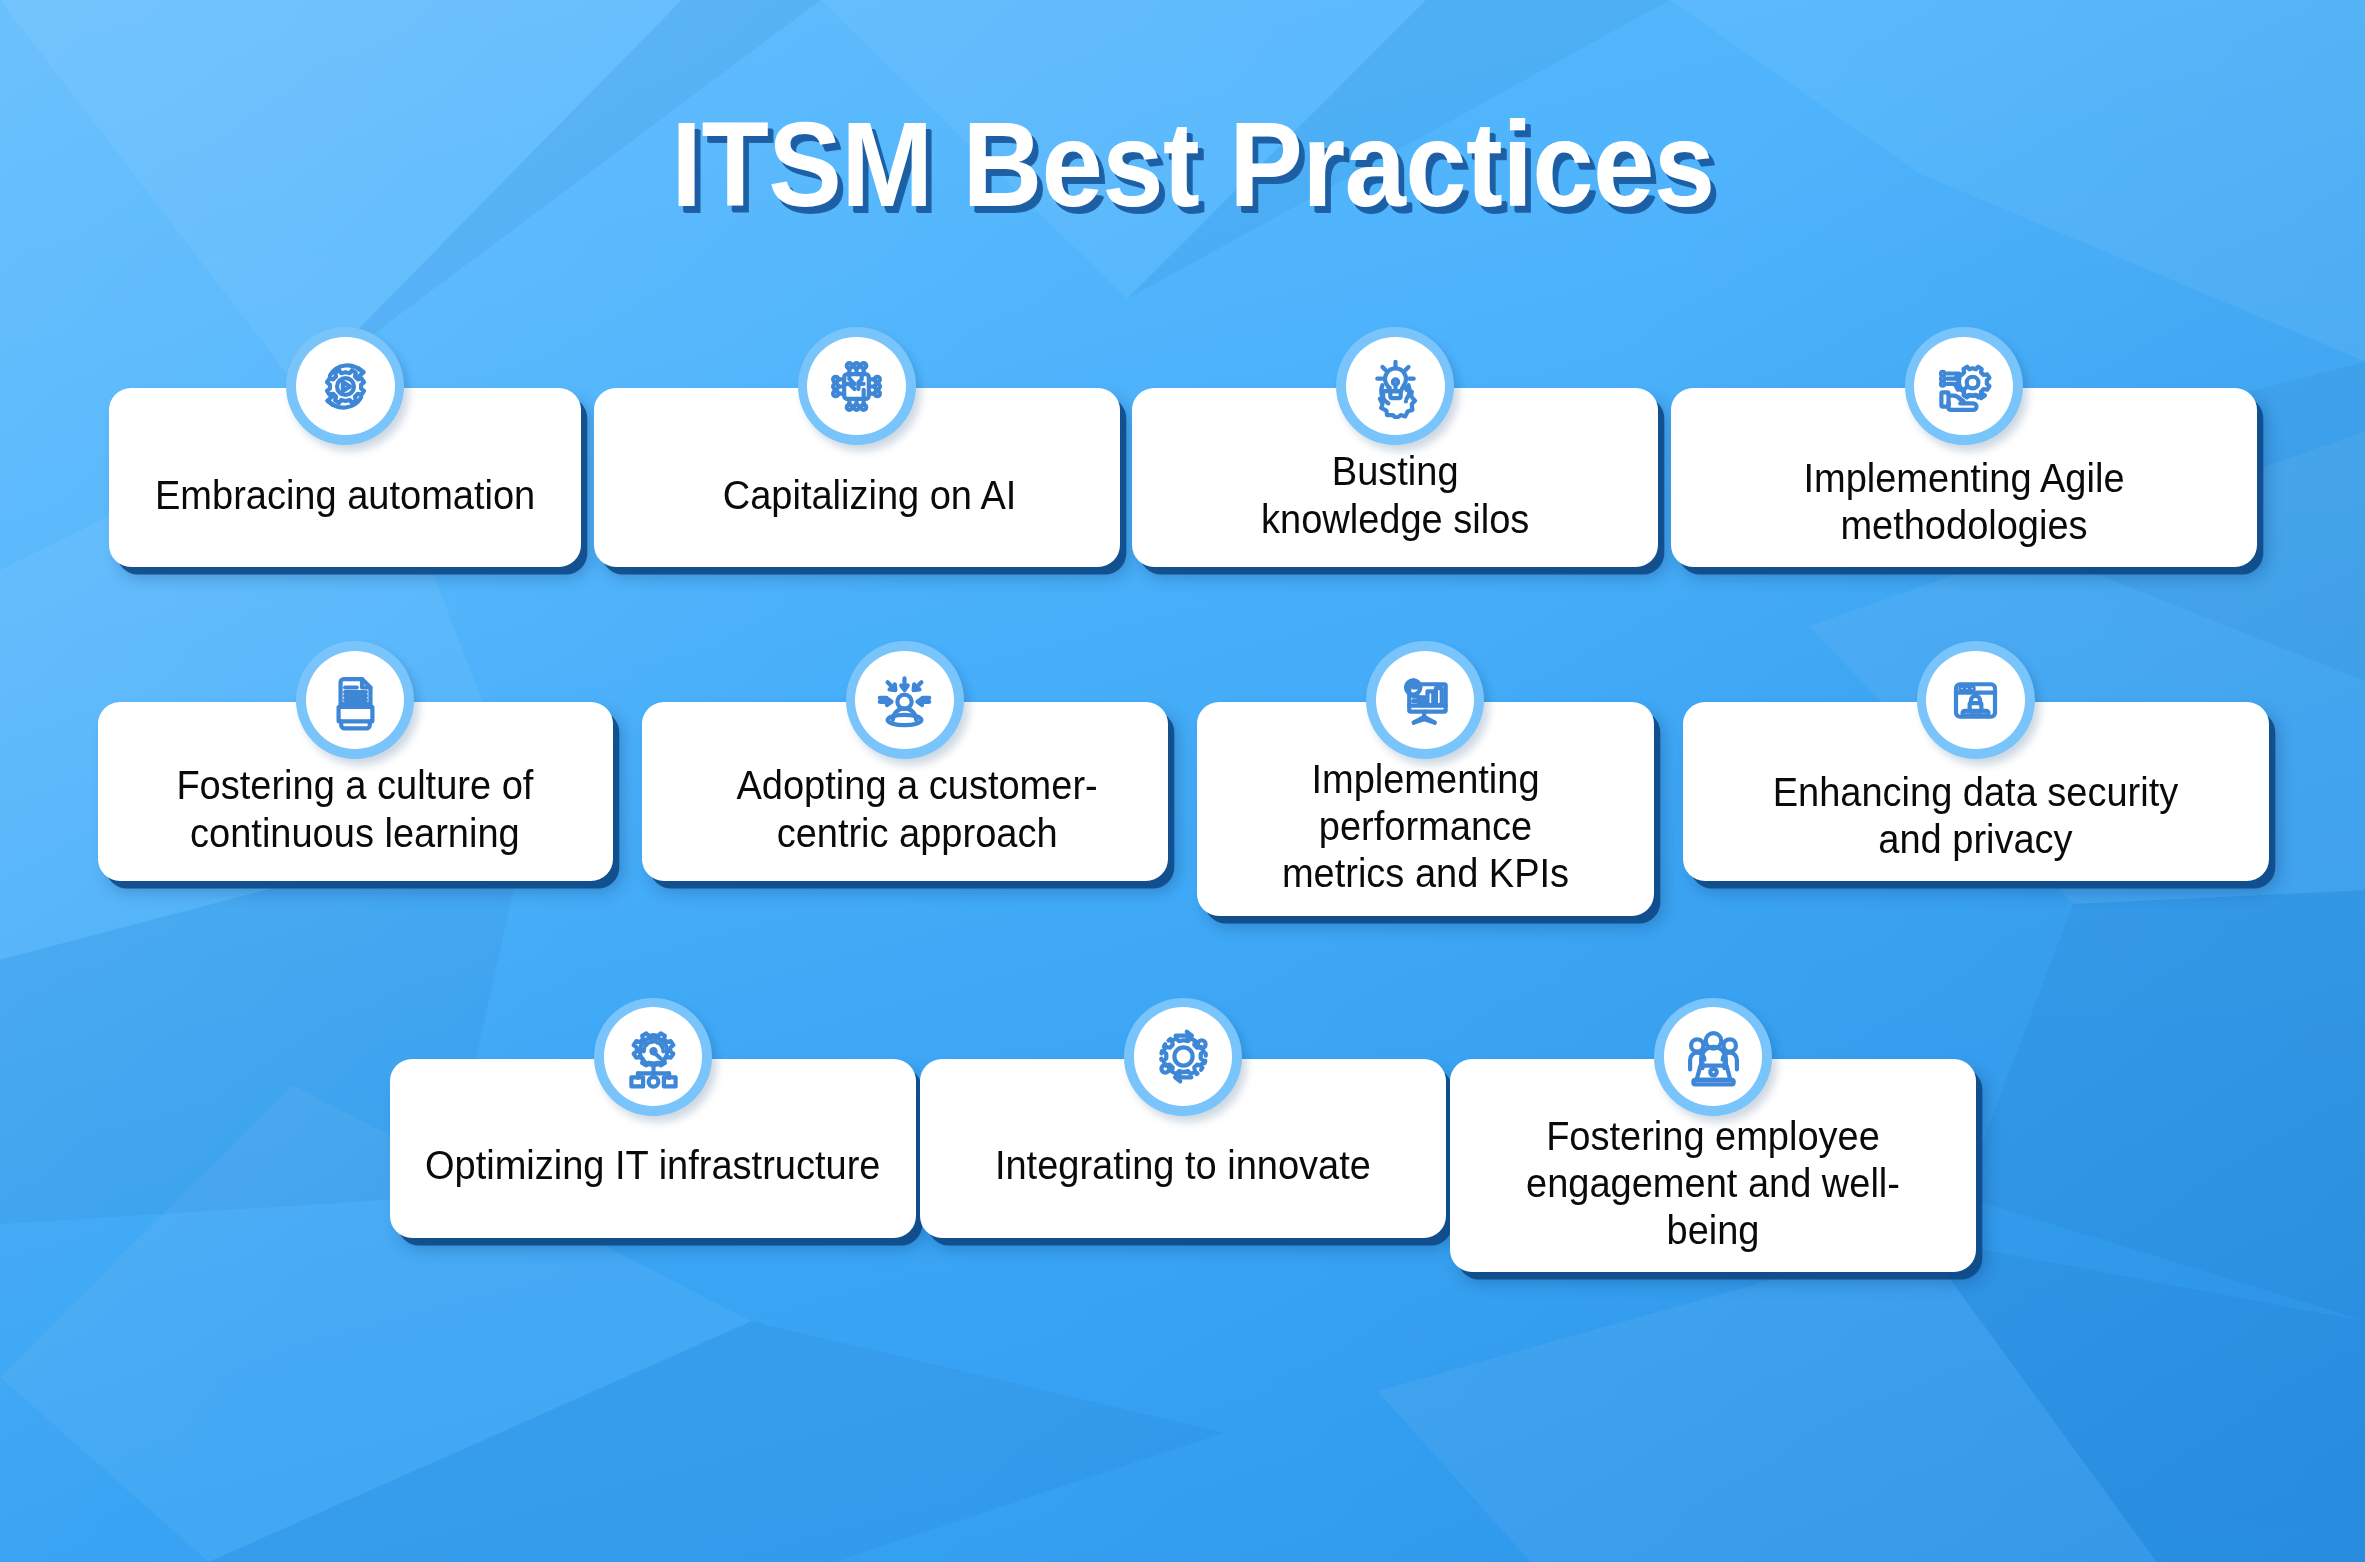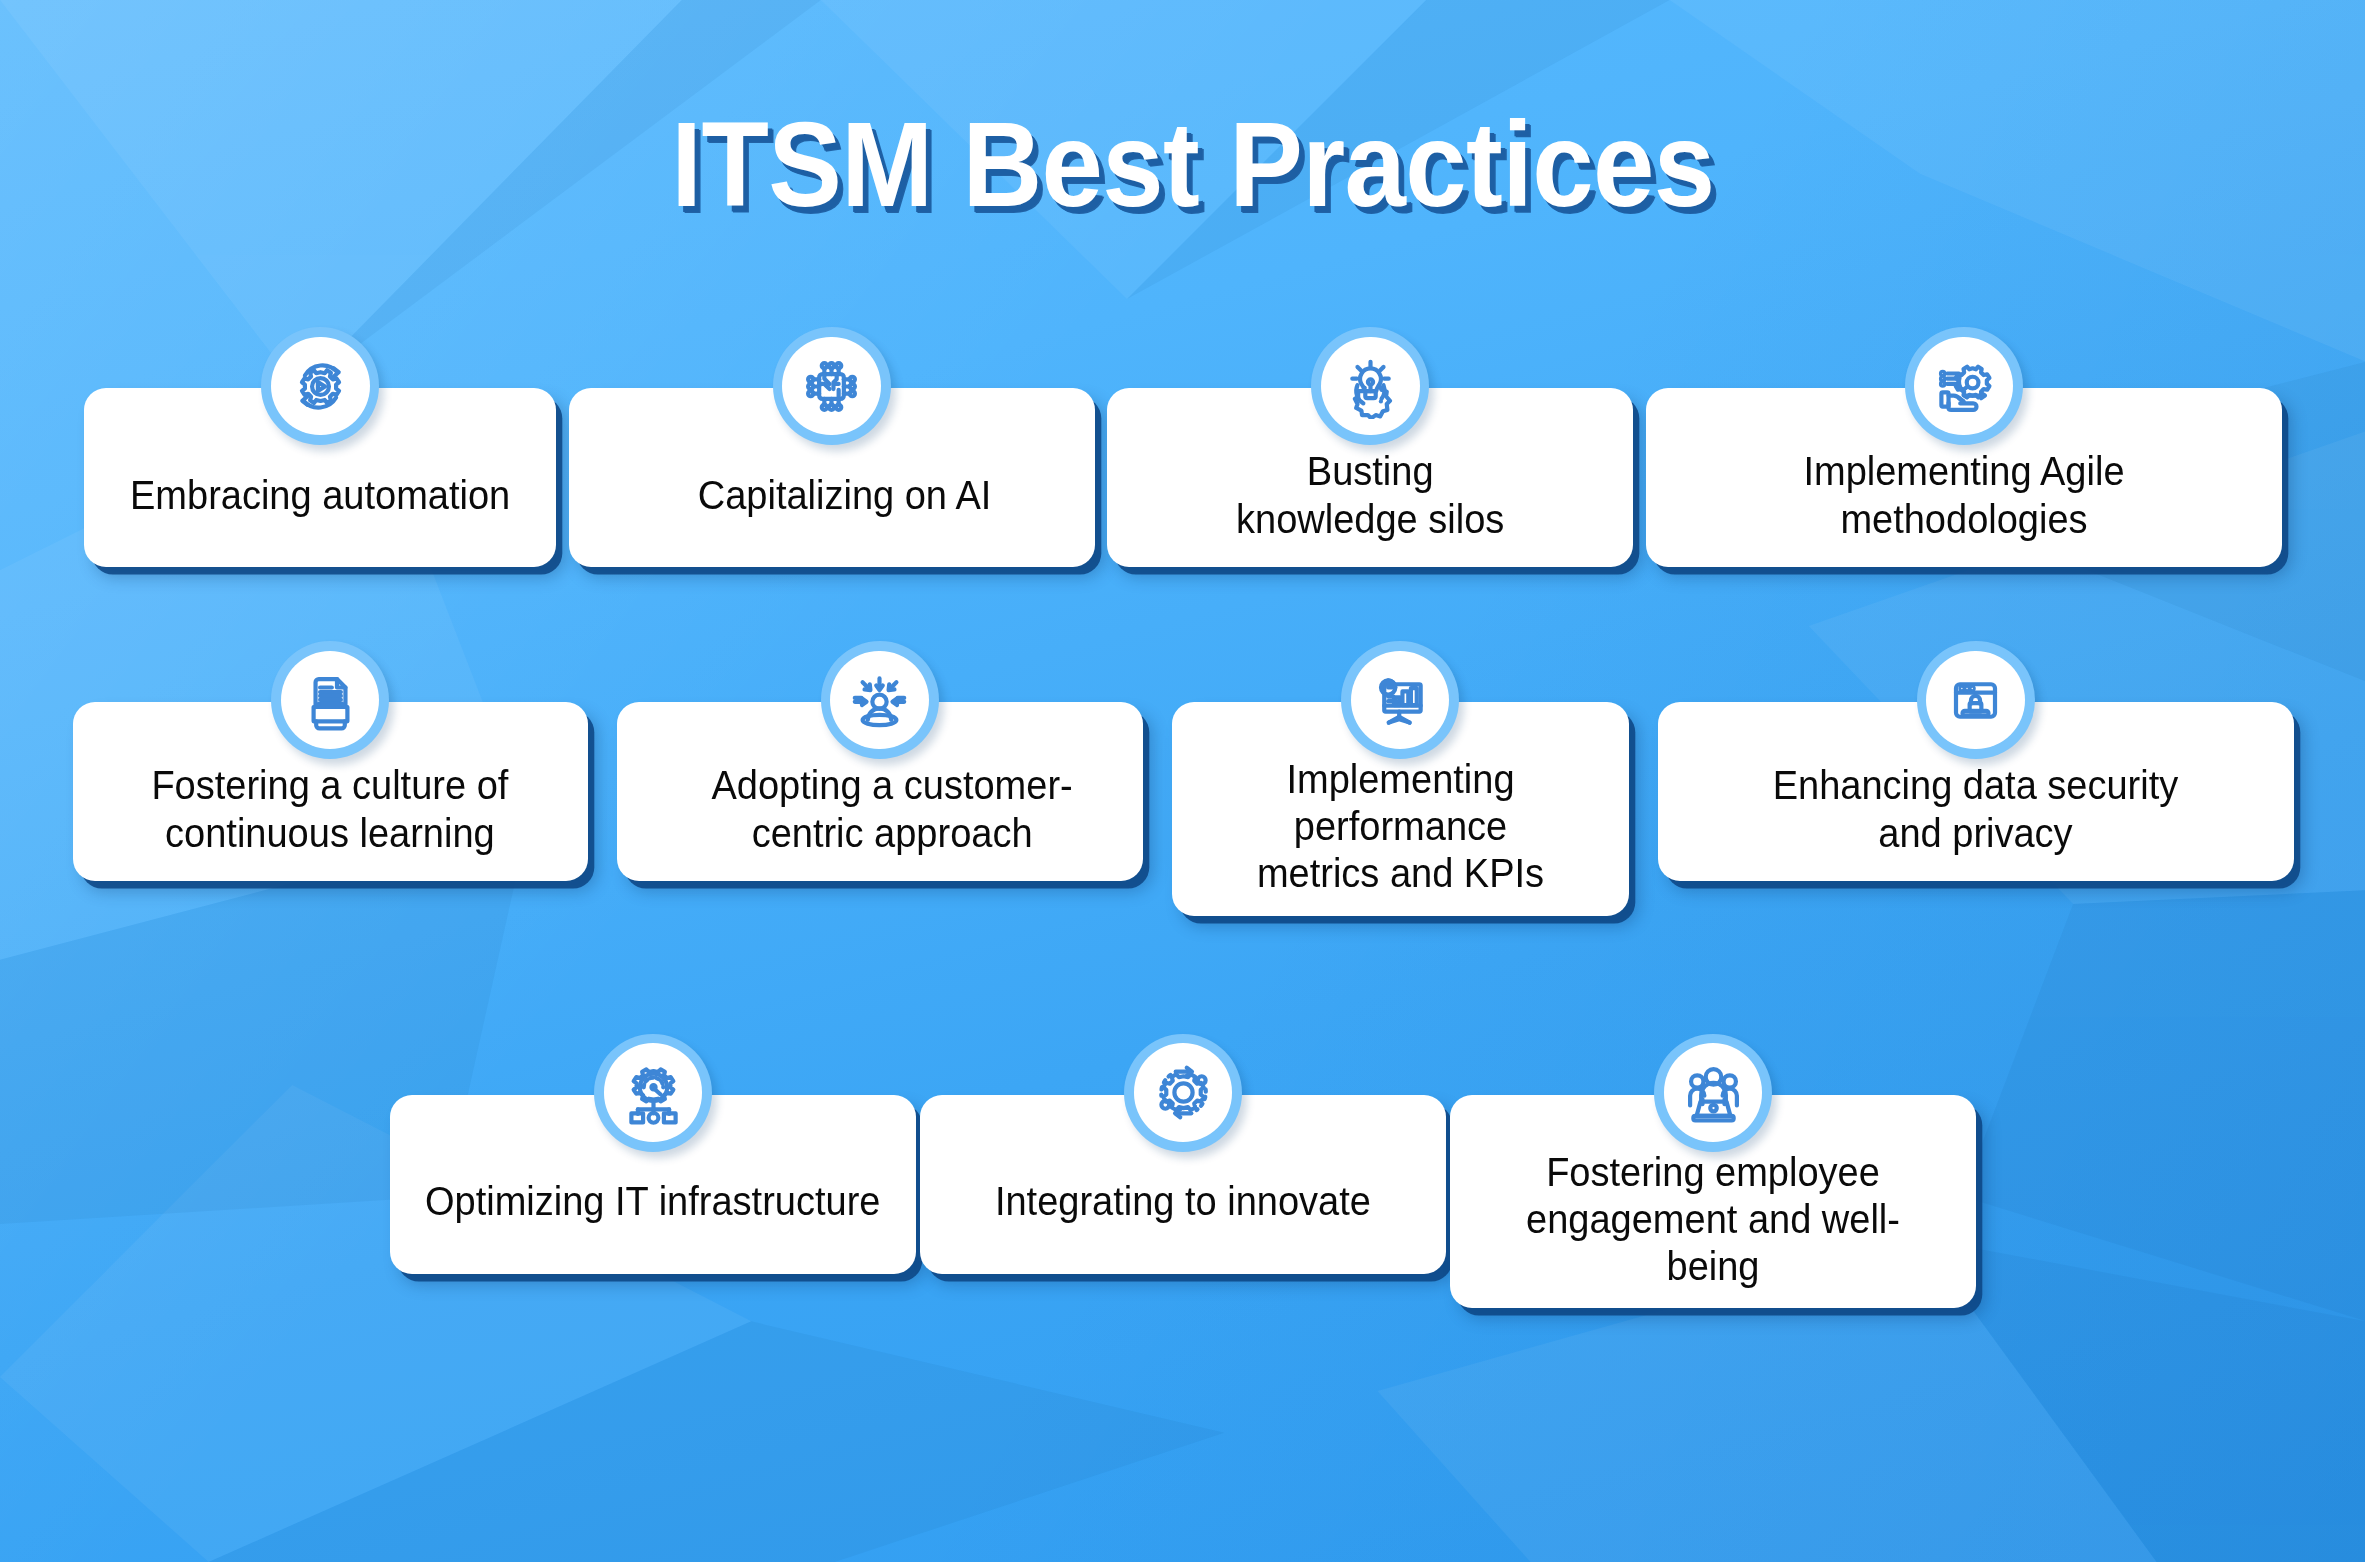--- a/index.html
+++ b/index.html
@@ -40,21 +40,21 @@
     transform:scaleX(.92);
     text-shadow:
        4.9px 5.6px 0 #1D5FA4,
        6.3px 7px 0 rgba(23,83,150,.85);
   }
 
   
   .rows{ position:absolute; top:327px; left:0; width:100%; }
   .row{ display:flex; justify-content:center; align-items:flex-start; }
   .row-1{ gap:12.5px; margin-bottom:74px; }
-  .row-2{ gap:29px; margin-bottom:118px; }
+  .row-2{ gap:29px; margin-bottom:82px; }
   .row-3{ gap:4px; }
 
   
   .item{ position:relative; display:flex; flex-direction:column; align-items:center; }
 
   .medallion{
     position:relative;
     width:118px; height:118px;
     border-radius:50%;
     background:#79C4FB;
@@ -92,21 +92,21 @@
     color:#0A0A0A;
     text-align:center;
     transform:scaleX(.95);
     white-space:pre-line;
   }
 
   
   .w-a .card{ width:472px; }
   .w-b .card{ width:526px;padding-left:43px; }
   .w-c .card{ width:526px; }
-  .w-d .card{ width:636px; }
+  .w-d .card{ width:586px;align-items:flex-end; }
   .w-e .card{ width:515px; }
   .w-f .card{ width:457px;align-items:center; }
   .row-3 .card{ width:526px; }
 
   .row-1 .card{ min-height:179px; }
   .row-2 .card{ min-height:179px; }
   .row-3 .card{ min-height:179px; }
 </style>
 </head>
 <body>

